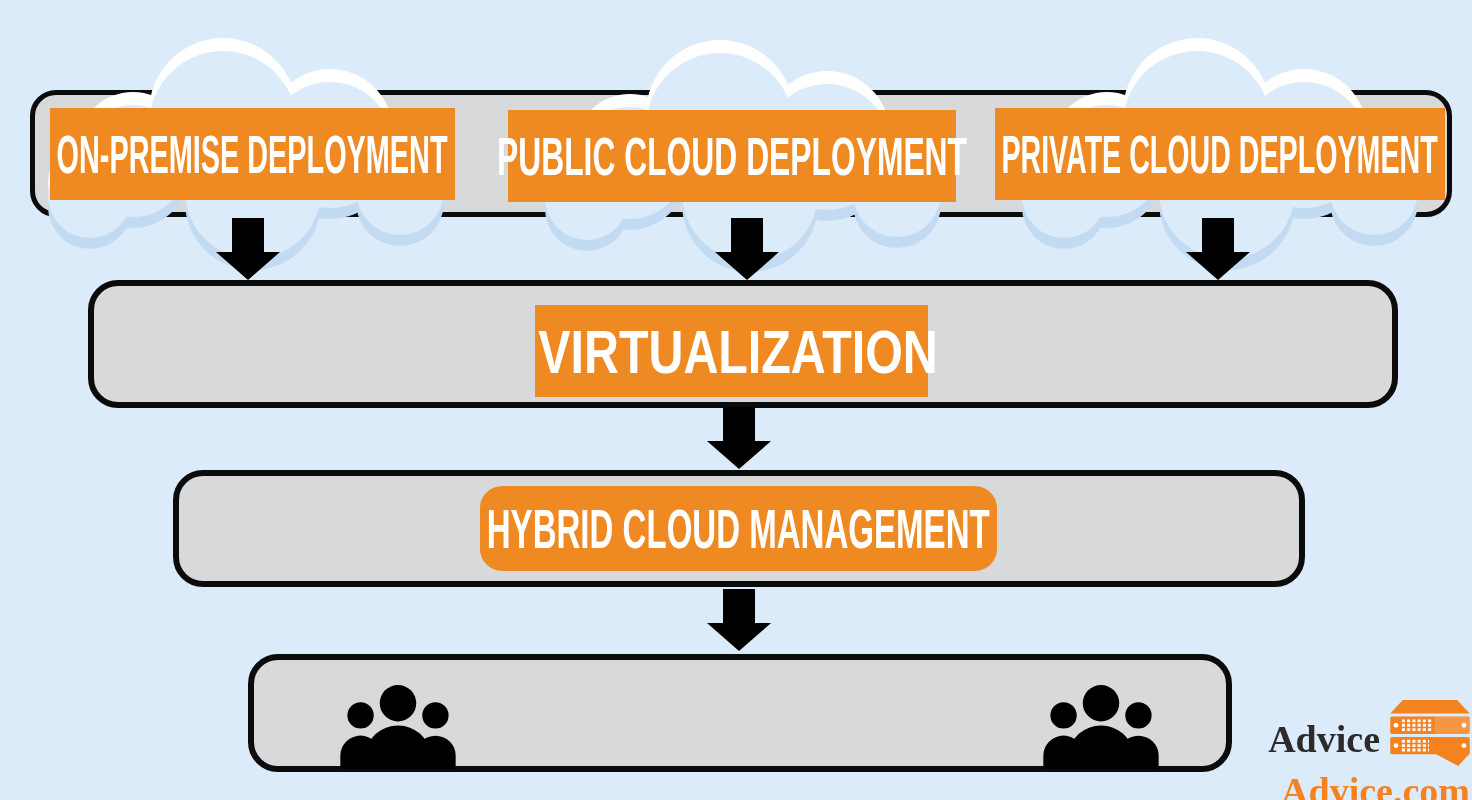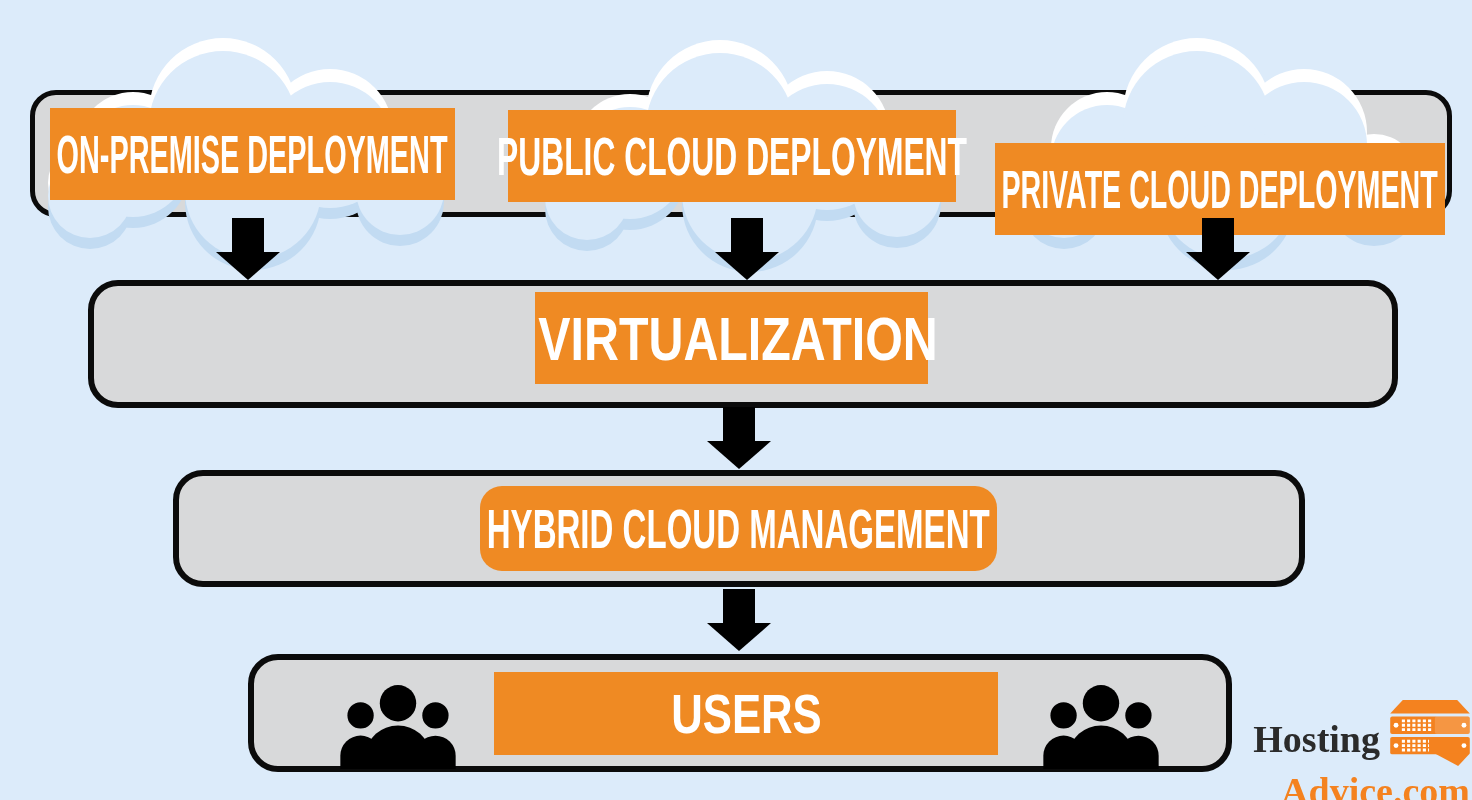--- a/index.html
+++ b/index.html
@@ -127,39 +127,39 @@
         <circle cx="205" cy="158" r="68"></circle>
     </g>
   </svg>
 
   <div class="obox" style="left:50px;top:108px;width:405px;height:92px;">
     <span class="fit f54" style="transform: scaleX(0.534);">ON-PREMISE DEPLOYMENT</span>
   </div>
   <div class="obox" style="left:508px;top:110px;width:448px;height:92px;">
     <span class="fit f54" style="transform: scaleX(0.589);">PUBLIC CLOUD DEPLOYMENT</span>
   </div>
-  <div class="obox" style="left:995px;top:108px;width:450px;height:92px;margin-top:35px;">
+  <div class="obox" style="left:995px;top:108px;width:450px;height:92px;">
     <span class="fit f54" style="transform: scaleX(0.53);">PRIVATE CLOUD DEPLOYMENT</span>
   </div>
 
   <svg class="arrow" style="left:216px;top:218px;" width="64" height="62" viewBox="0 0 64 62">
     <rect x="16" y="0" width="32" height="35" fill="var(--c-arrow-black,#000)"></rect>
     <polygon points="0,34 64,34 32,62" fill="var(--c-arrow-black,#000)"></polygon>
   </svg>
   <svg class="arrow" style="left:715px;top:218px;" width="64" height="62" viewBox="0 0 64 62">
     <rect x="16" y="0" width="32" height="35" fill="var(--c-arrow-black,#000)"></rect>
     <polygon points="0,34 64,34 32,62" fill="var(--c-arrow-black,#000)"></polygon>
   </svg>
   <svg class="arrow" style="left:1186px;top:218px;" width="64" height="62" viewBox="0 0 64 62">
     <rect x="16" y="0" width="32" height="35" fill="var(--c-arrow-black,#000)"></rect>
     <polygon points="0,34 64,34 32,62" fill="var(--c-arrow-black,#000)"></polygon>
   </svg>
 
   <div class="gbar" style="left:88px;top:280px;width:1310px;height:128px;"></div>
-  <div class="obox" style="left:535px;top:292px;width:381px;height:92px;padding-left:12px;">
+  <div class="obox" style="left:535px;top:305px;width:381px;height:92px;padding-left:12px;">
     <span class="fit f62" style="transform: scaleX(0.78);">VIRTUALIZATION</span>
   </div>
 
   <svg class="arrow" style="left:707px;top:407px;" width="64" height="62" viewBox="0 0 64 62">
     <rect x="16" y="0" width="32" height="35" fill="var(--c-arrow-black,#000)"></rect>
     <polygon points="0,34 64,34 32,62" fill="var(--c-arrow-black,#000)"></polygon>
   </svg>
 
   <div class="gbar" style="left:173px;top:470px;width:1132px;height:117px;"></div>
   <div class="obox" style="left:480px;top:486px;width:517px;height:85px;border-radius:22px;">
@@ -175,36 +175,33 @@
 
   <svg class="people" style="left:337px;top:682px;" width="122" height="87" viewBox="0 0 120 86" fill="var(--c-arrow-black,#000)">
     <circle cx="23" cy="33" r="13"></circle>
     <circle cx="97" cy="33" r="13"></circle>
     <path d="M3 86 v-13 a20 20 0 0 1 40 0 v13 z"></path>
     <path d="M77 86 v-13 a20 20 0 0 1 40 0 v13 z"></path>
     <circle cx="60" cy="21" r="18"></circle>
     <path d="M29 86 v-15 a31 28 0 0 1 62 0 v15 z"></path>
   </svg>
 
-  <div class="obox" style="left:494px;top:672px;width:504px;height:83px;">
-    <span class="fit f56" style="transform: scaleX(0.78);">USERS</span>
-  </div>
 
   <svg class="people" style="left:1040px;top:682px;" width="122" height="87" viewBox="0 0 120 86" fill="var(--c-arrow-black,#000)">
     <circle cx="23" cy="33" r="13"></circle>
     <circle cx="97" cy="33" r="13"></circle>
     <path d="M3 86 v-13 a20 20 0 0 1 40 0 v13 z"></path>
     <path d="M77 86 v-13 a20 20 0 0 1 40 0 v13 z"></path>
     <circle cx="60" cy="21" r="18"></circle>
     <path d="M29 86 v-15 a31 28 0 0 1 62 0 v15 z"></path>
   </svg>
 
   <div class="logo">
     <div class="logo-top">
-      <span class="logo-hosting">Hosting</span>
+      <span class="logo-hosting">Advice</span>
       <svg class="servericon" style="position:static;" width="80" height="66" viewBox="0 0 82 68">
         <polygon points="13,0 69,0 82,14 0,14" fill="var(--c-logo-orange,#F4821F)"></polygon>
         <rect x="0" y="17" width="82" height="18" rx="2" fill="var(--c-logo-orange,#F4821F)"></rect>
         <rect x="46" y="17" width="36" height="18" rx="2" fill="#ffffff" opacity="0.16"></rect>
         <circle cx="6" cy="26" r="2.5" fill="#fff"></circle>
         <circle cx="76" cy="26" r="2.5" fill="#fff"></circle>
         <g stroke="#fff" stroke-width="3" stroke-dasharray="3.2 2.2">
           <line x1="12" y1="21.5" x2="44" y2="21.5"></line>
           <line x1="12" y1="26" x2="44" y2="26"></line>
           <line x1="12" y1="30.5" x2="44" y2="30.5"></line>

